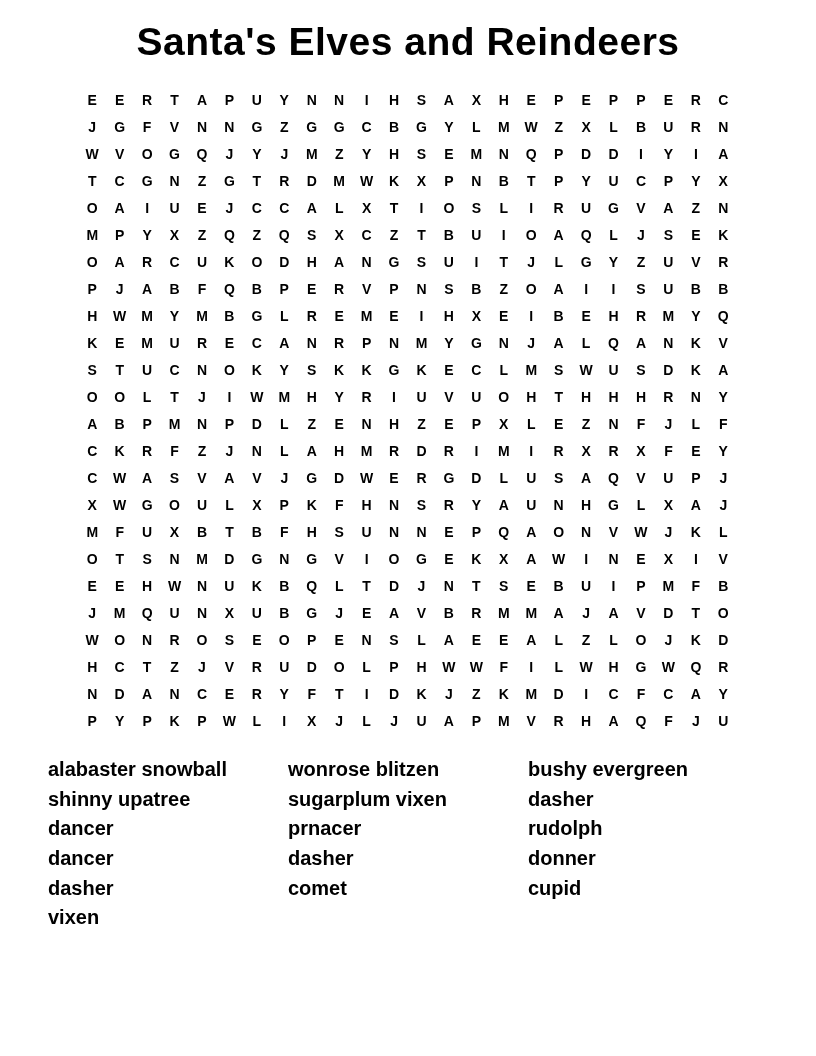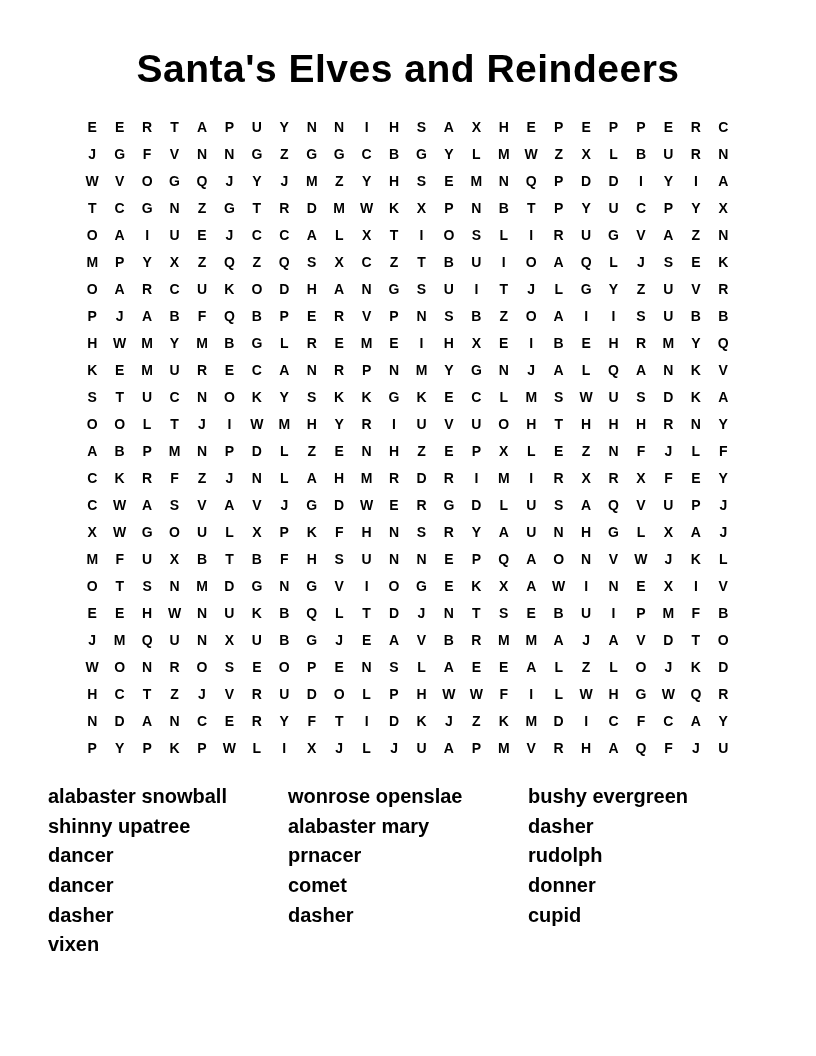--- a/index.html
+++ b/index.html
@@ -11,21 +11,21 @@
     position: relative;
     width: 816px;
     height: 1056px;
     background: #ffffff;
     color: #000000;
     font-family: "Liberation Sans", sans-serif;
     overflow: hidden;
   }
   .title {
     margin: 0;
-    padding-top: 48px;
+    padding-top: 21px;
     text-align: center;
     font-size: 39px;
     font-weight: bold;
     letter-spacing: 0.5px;
     line-height: 1.1;
   }
   .grid {
     margin: 23px auto 0 auto;
     width: 659px;
   }
@@ -688,25 +688,25 @@
   <div class="words">
       <div class="word-col">
         <div class="word">alabaster snowball</div>
         <div class="word">shinny upatree</div>
         <div class="word">dancer</div>
         <div class="word">dancer</div>
         <div class="word">dasher</div>
         <div class="word">vixen</div>
       </div>
       <div class="word-col">
-        <div class="word">wonrose openslae</div>
-        <div class="word">alabaster mary</div>
+        <div class="word">wonrose blitzen</div>
+        <div class="word">sugarplum vixen</div>
         <div class="word">prnacer</div>
+        <div class="word">dasher</div>
         <div class="word">comet</div>
-        <div class="word">dasher</div>
       </div>
       <div class="word-col">
         <div class="word">bushy evergreen</div>
         <div class="word">dasher</div>
         <div class="word">rudolph</div>
         <div class="word">donner</div>
         <div class="word">cupid</div>
       </div>
     </div>
 </div>

